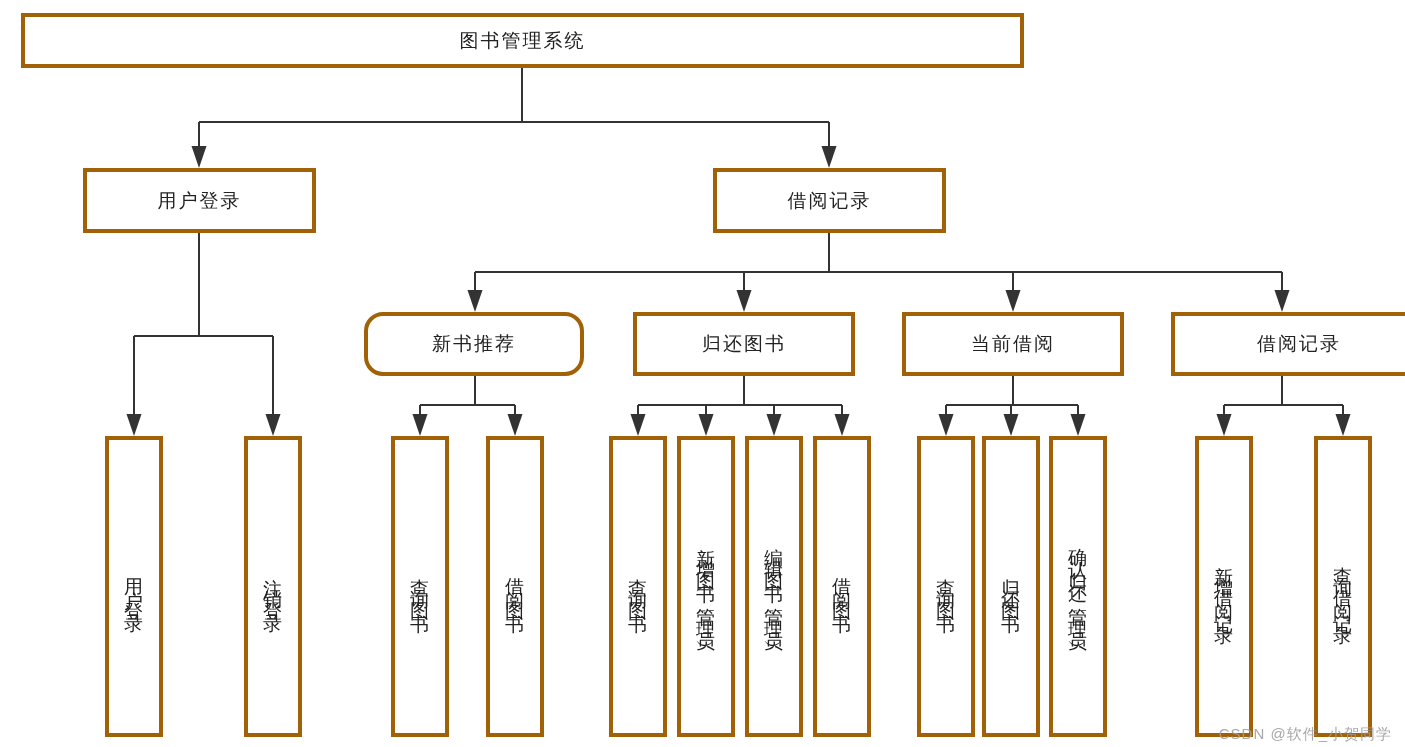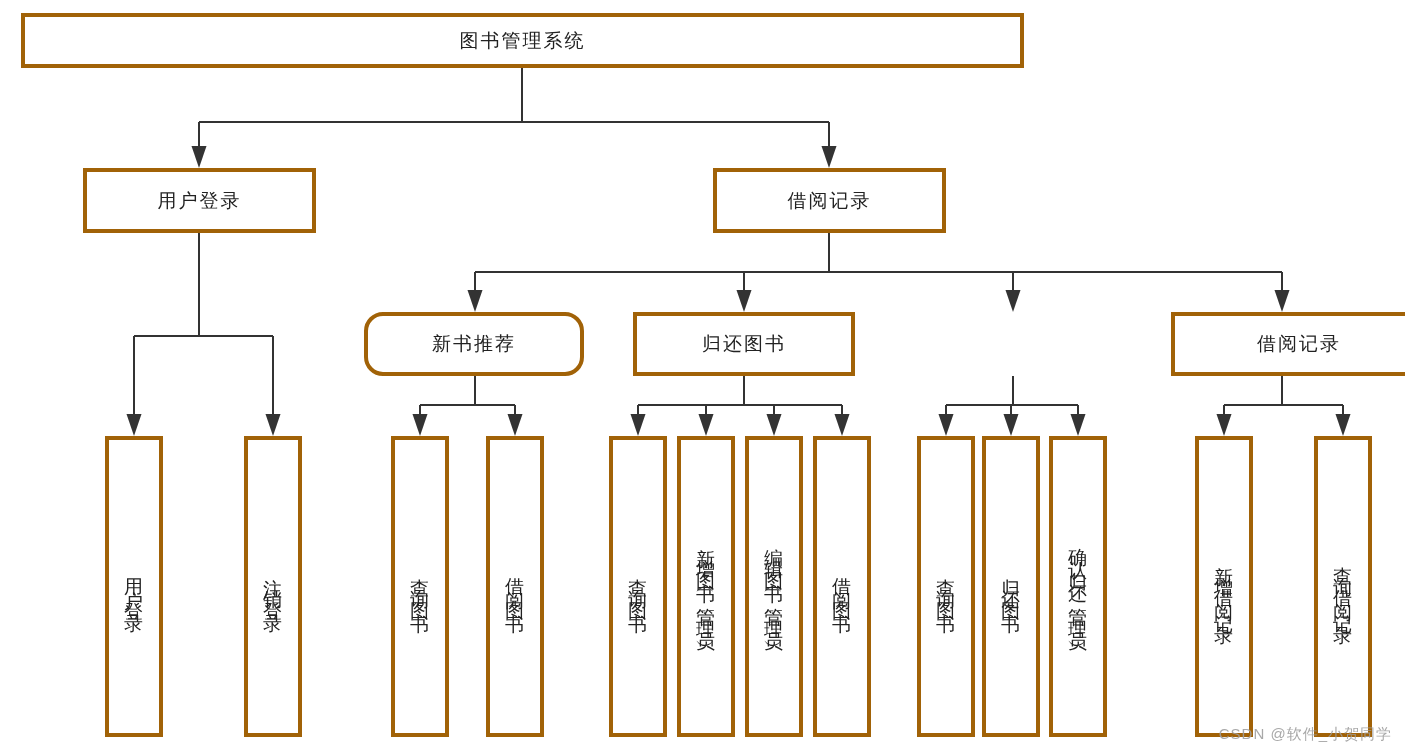--- a/index.html
+++ b/index.html
@@ -139,20 +139,23 @@
   <div class="hbox" id="n-mgmt">
     <span class="label">借阅记录</span>
   </div>
 
   <div class="hbox" id="n-newbook">
     <span class="label">新书推荐</span>
   </div>
   <div class="hbox" id="n-borrow">
     <span class="label">归还图书</span>
   </div>
+  <div class="hbox" id="n-current">
+    <span class="label">当前借阅</span>
+  </div>
   <div class="hbox" id="n-records">
     <span class="label">借阅记录</span>
   </div>
 
   <div class="vbox" id="n-login-user">
     <span class="label">用户登录</span>
   </div>
   <div class="vbox" id="n-login-logout">
     <span class="label">注销登录</span>
   </div>

